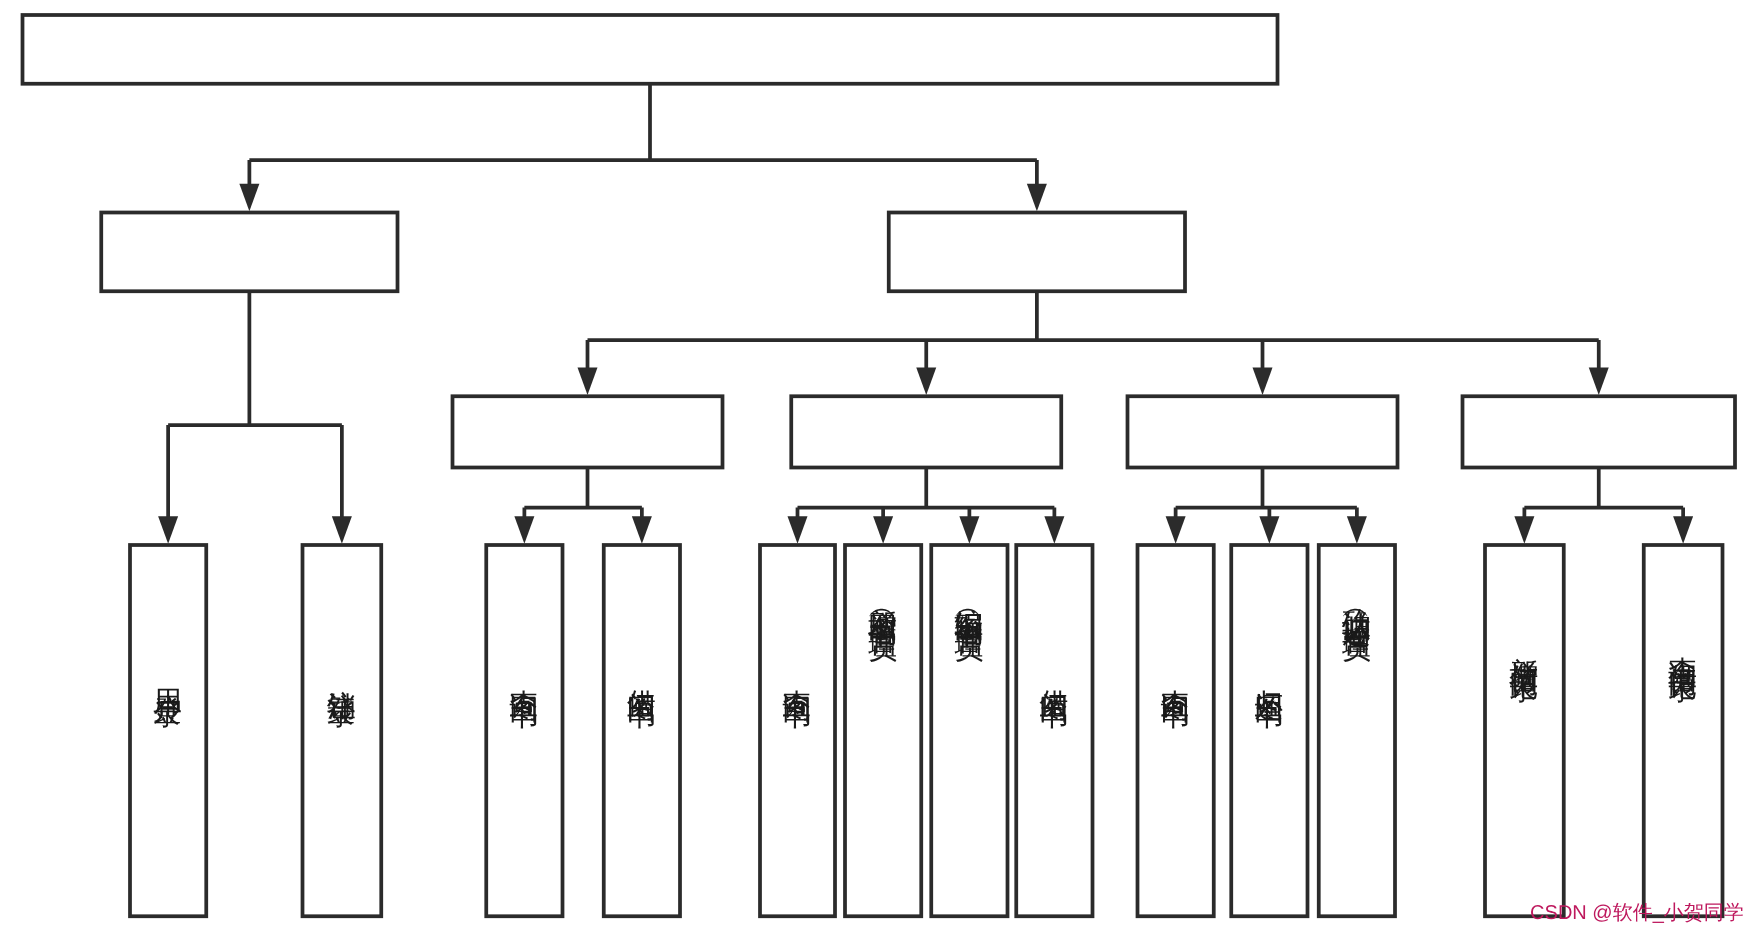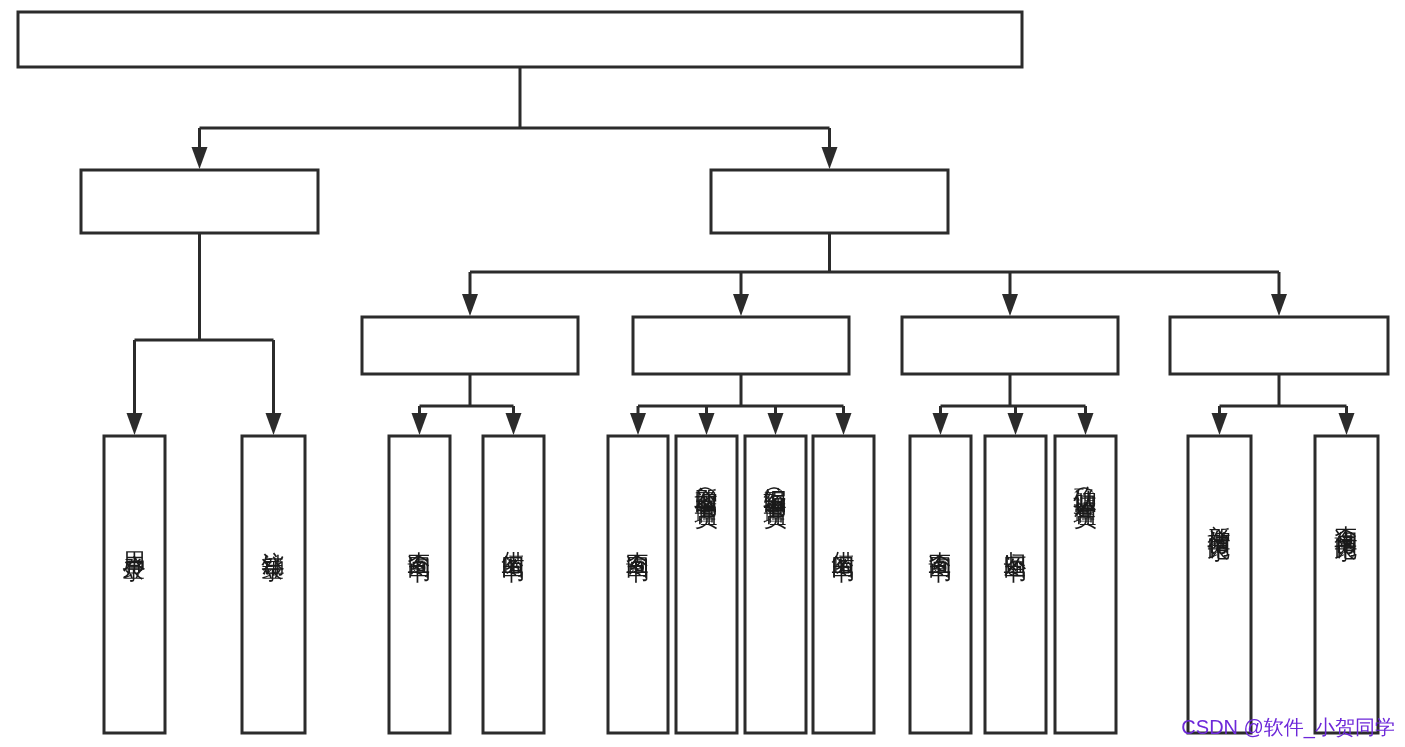--- a/index.html
+++ b/index.html
@@ -57,22 +57,22 @@
     line-height: 1;
     white-space: nowrap;
     pointer-events: none;
     text-align: left;
   }
   .watermark {
     position: absolute;
     right: 10px;
     bottom: 6px;
     font-family: "Liberation Sans", "DejaVu Sans", sans-serif;
-    font-size: 20px;
-    color: #6d28d9;
+    font-size: 16px;
+    color: #be185d;
     white-space: nowrap;
   }
 </style>
 </head>
 <body>
 
 <div id="diagram-root">
 
   <svg id="tree-svg" viewBox="0 0 1405 747">
     <defs>

